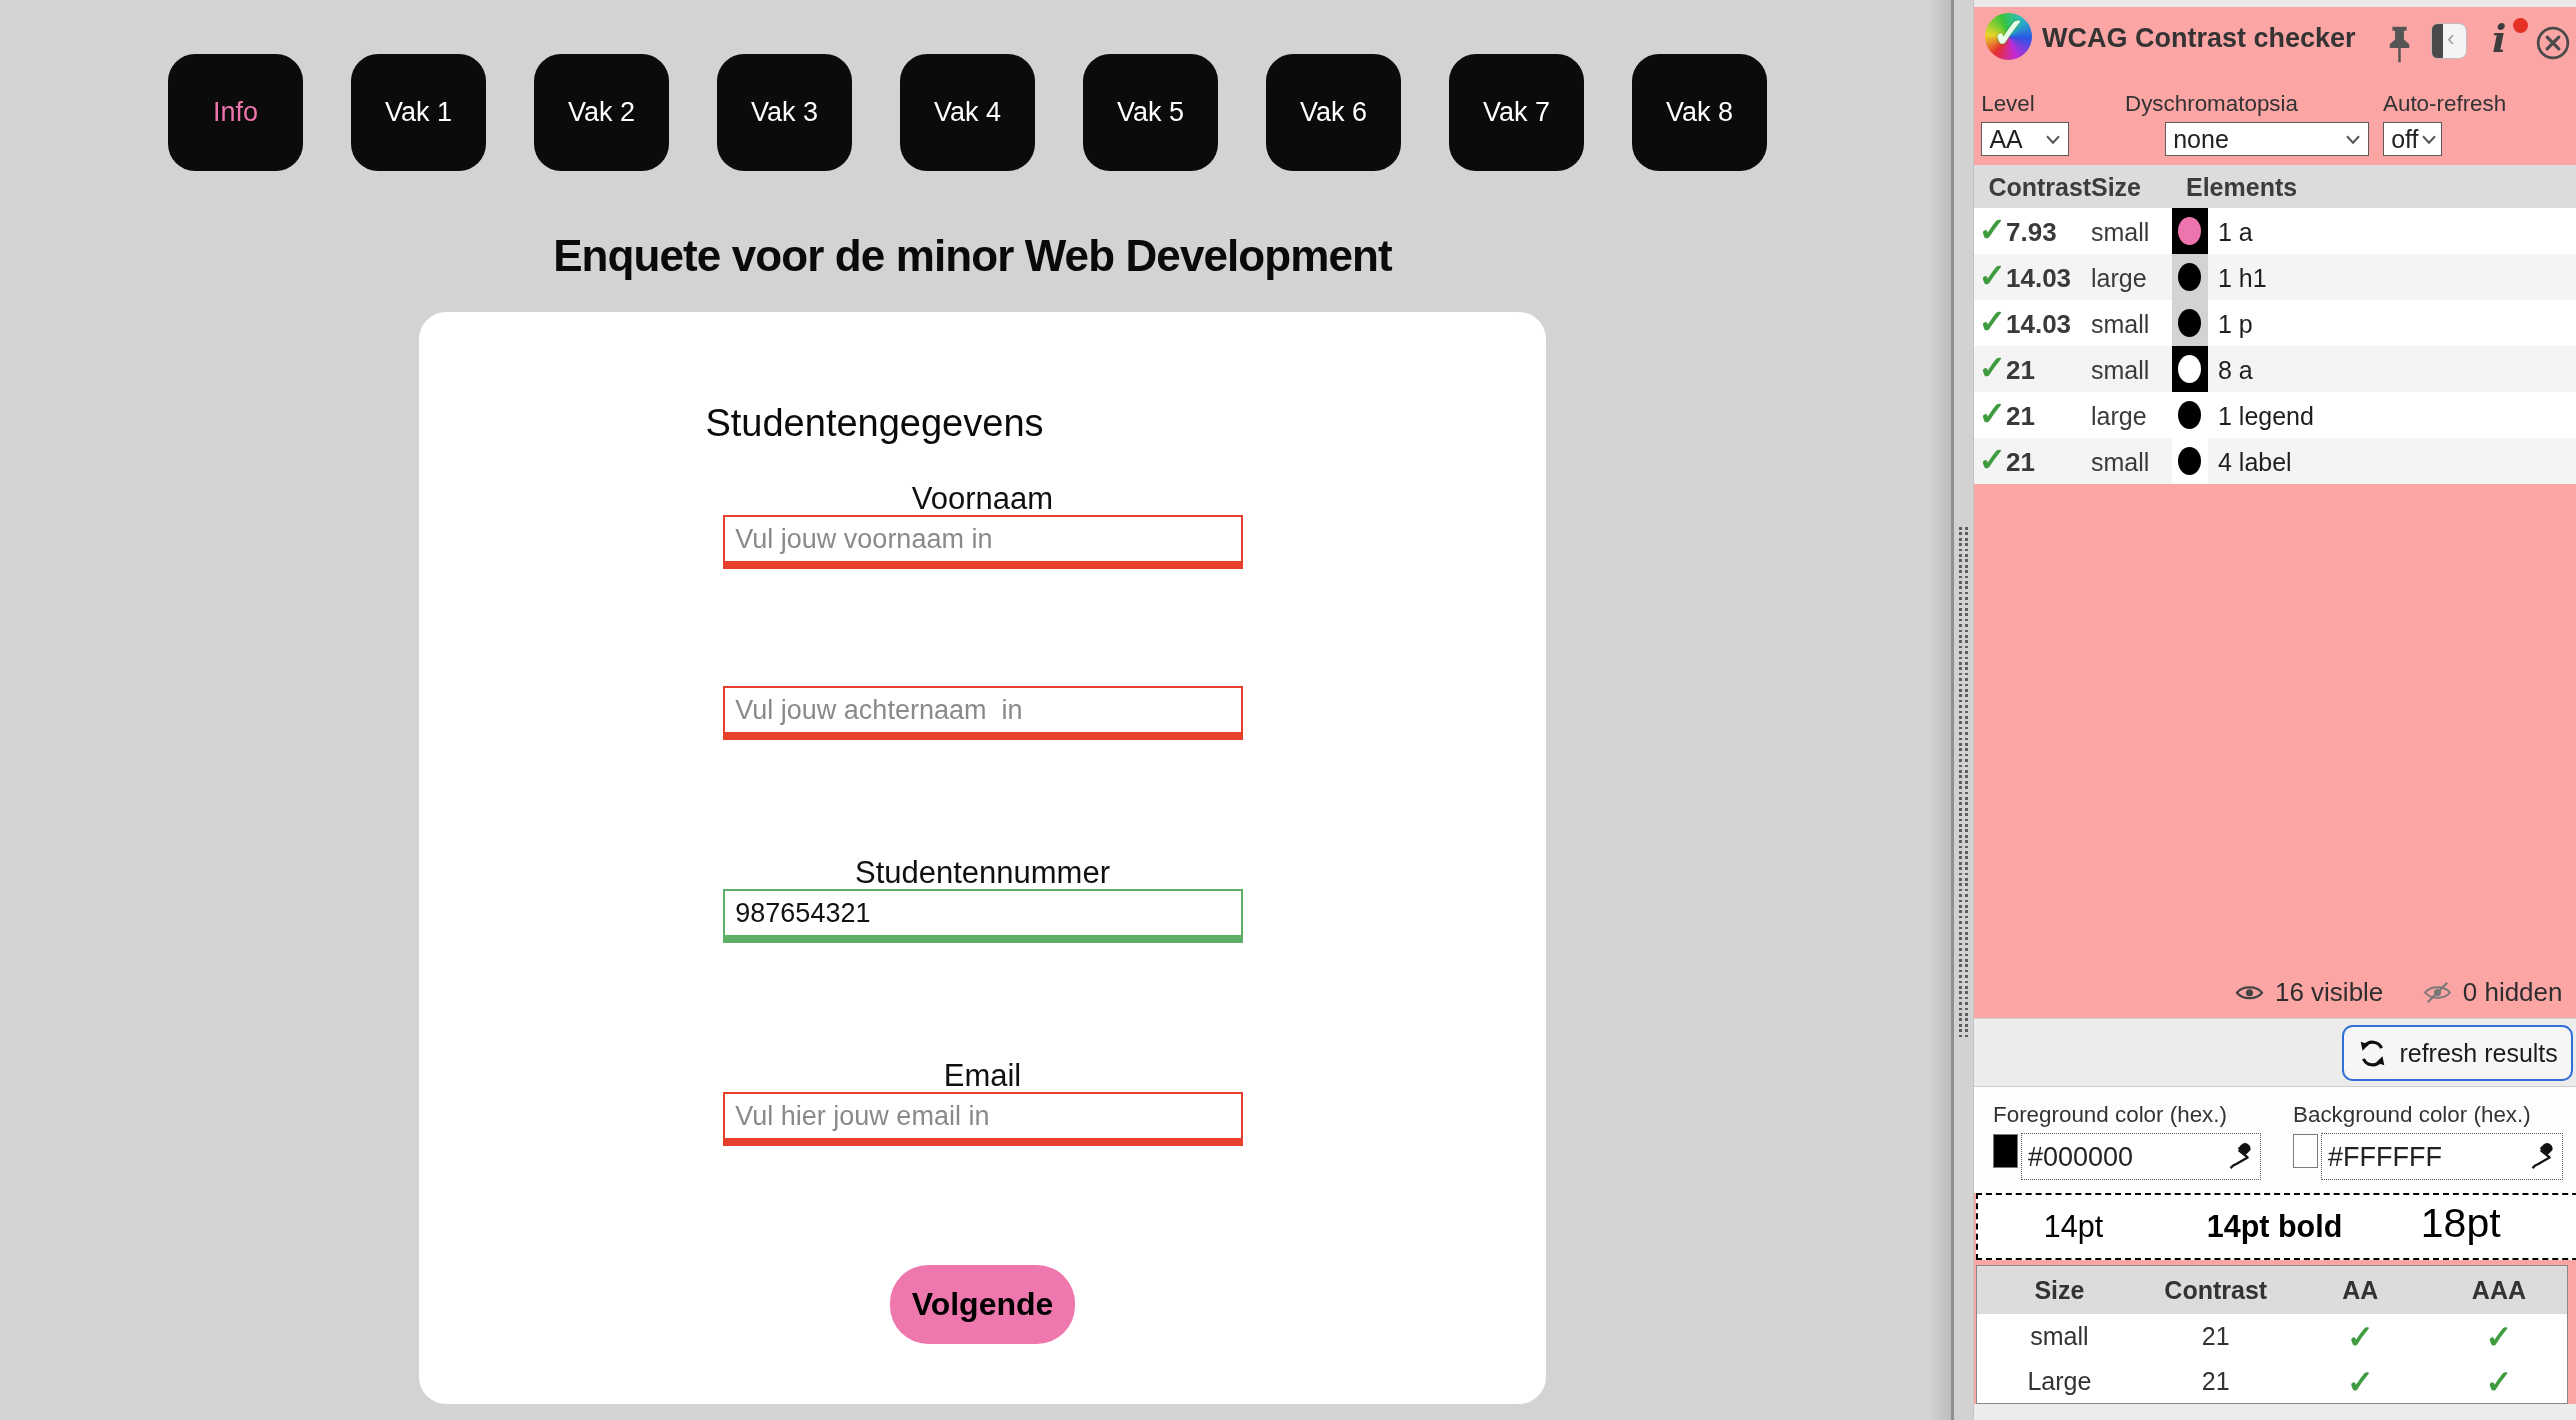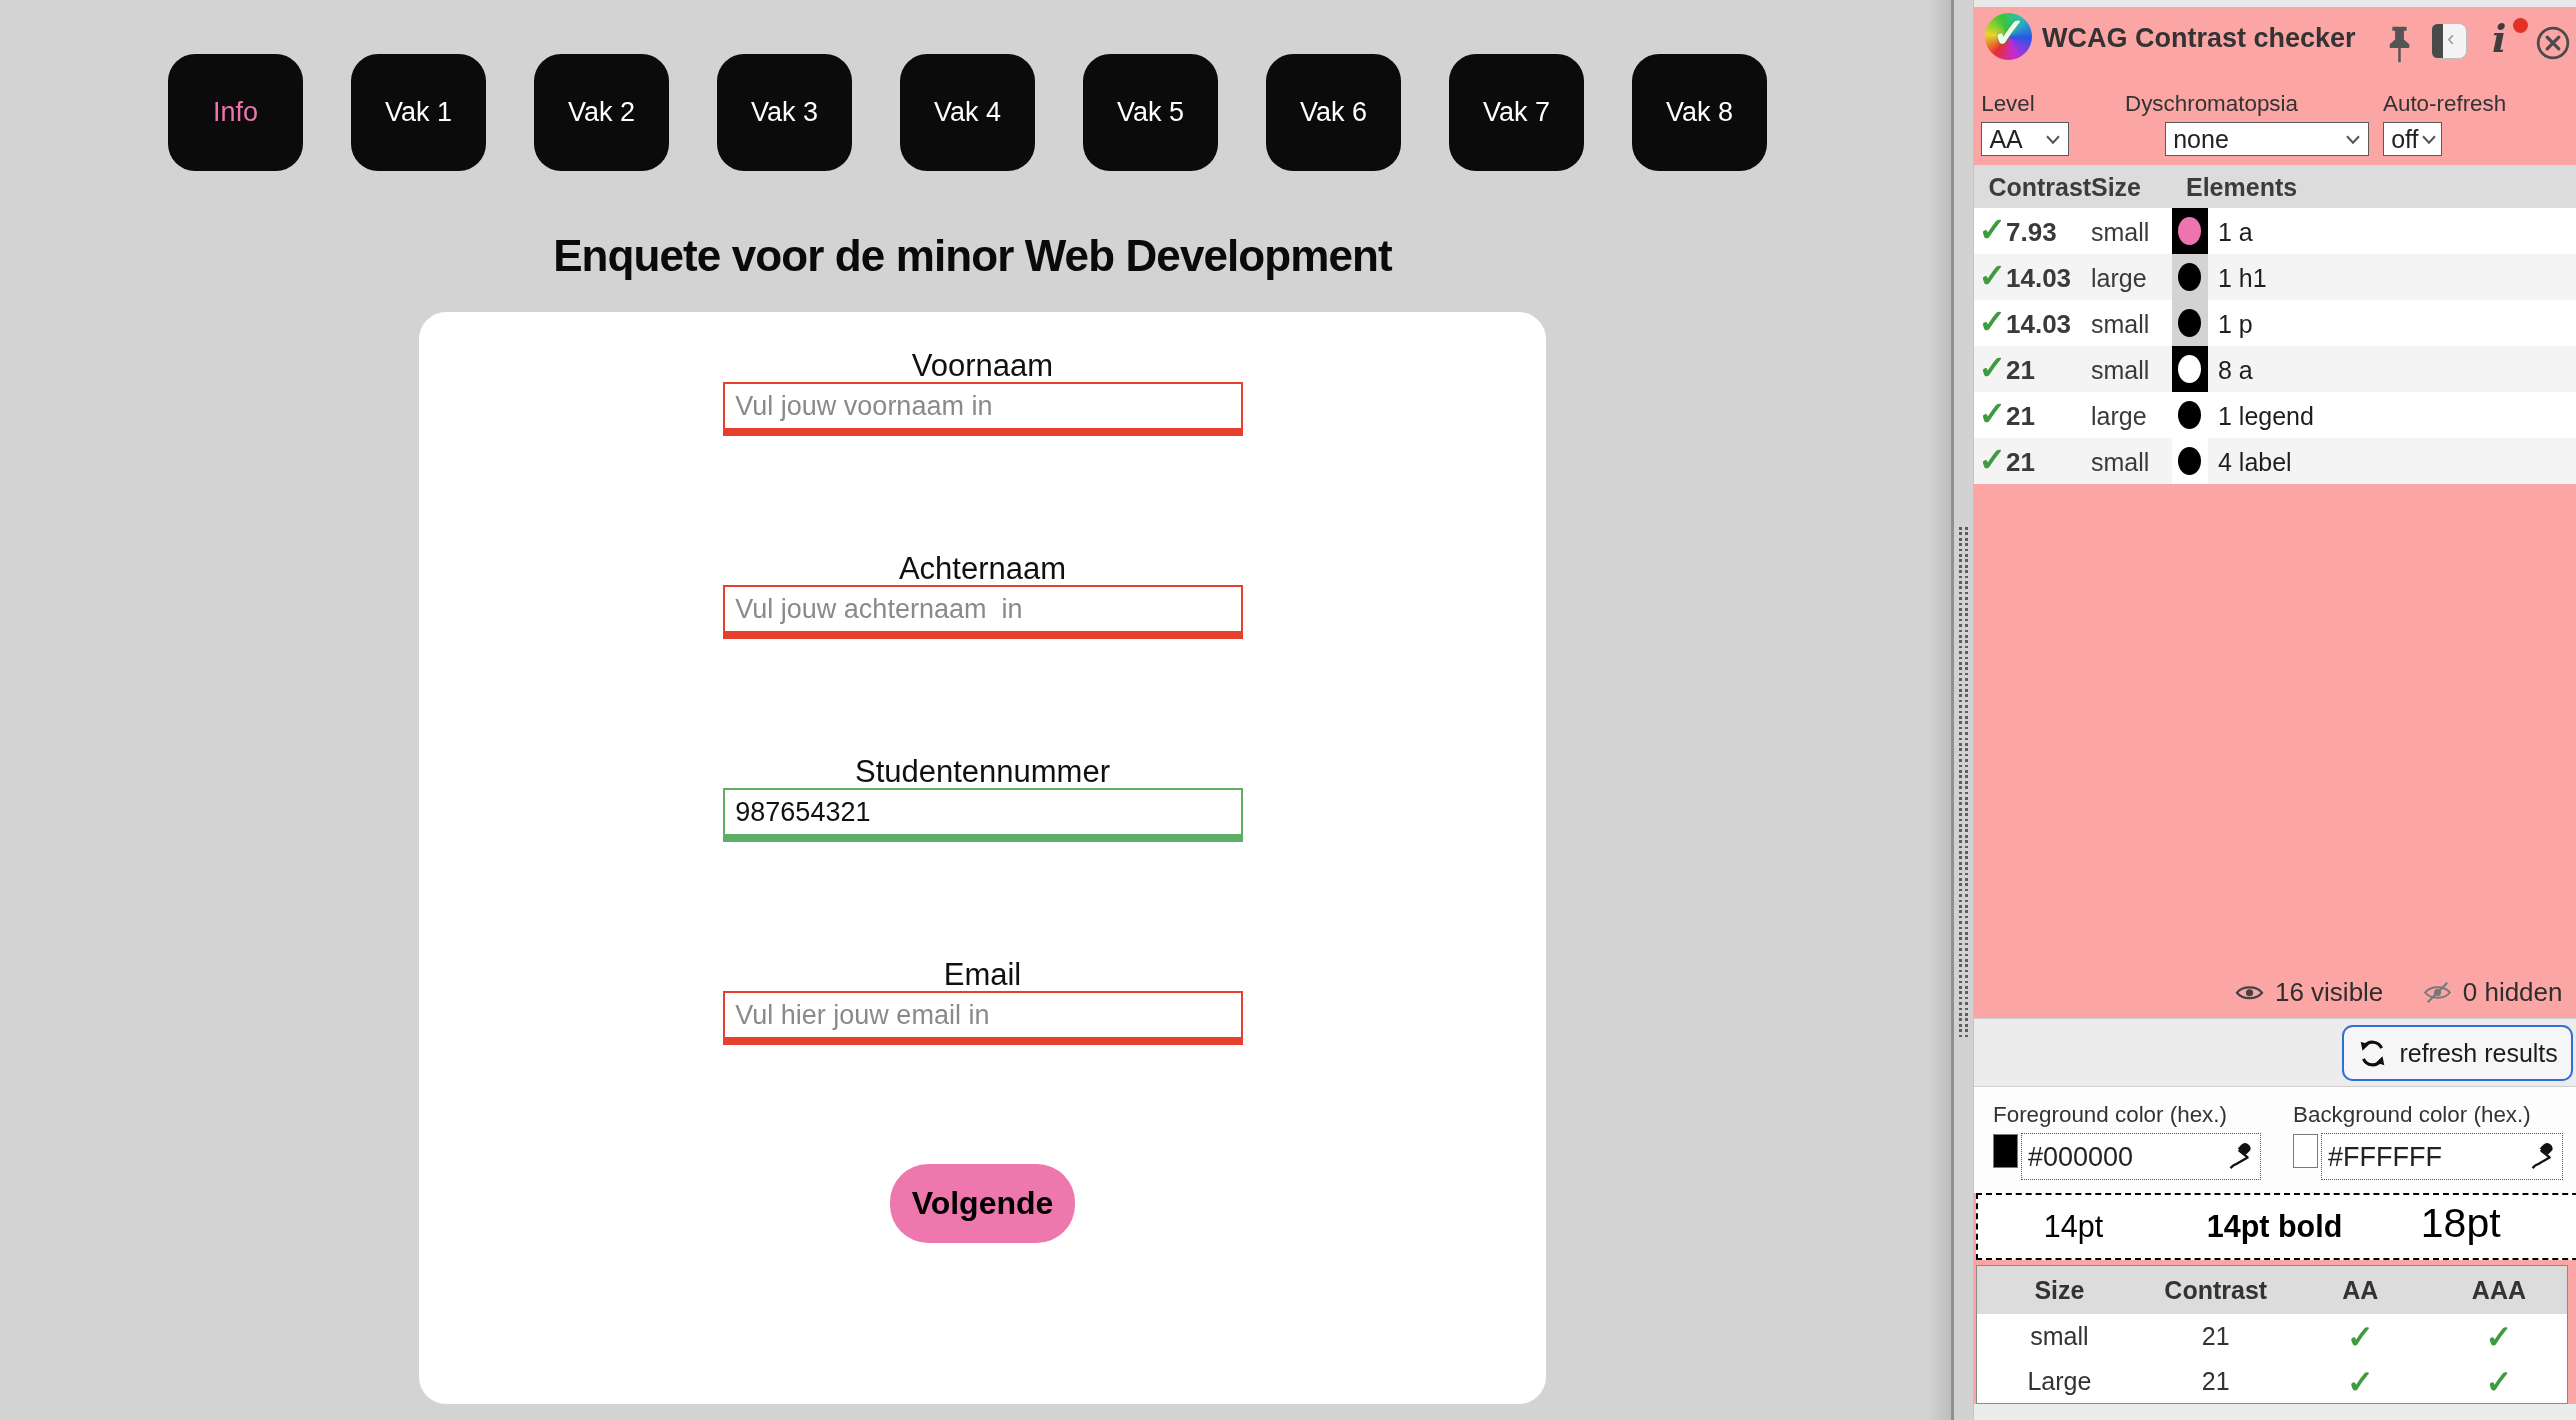--- a/index.html
+++ b/index.html
@@ -138,27 +138,27 @@
         <div class="nav-btn">Vak 4</div>
         <div class="nav-btn">Vak 5</div>
         <div class="nav-btn">Vak 6</div>
         <div class="nav-btn">Vak 7</div>
         <div class="nav-btn">Vak 8</div>
       </div>
 
     <div class="page-title">Enquete voor de minor Web Development</div>
 
     <div class="card">
+      <div class="legend">Studentengegevens</div>
       <div class="fields">
           <div class="field invalid">
             <label>Voornaam</label>
             <input placeholder="Vul jouw voornaam in" style="">
           </div>
           <div class="field invalid">
-            <label>Achternaam</label>
             <input placeholder="Vul jouw achternaam  in" style="">
           </div>
           <div class="field valid">
             <label>Studentennummer</label>
             <input value="987654321" style="">
           </div>
           <div class="field invalid">
             <label>Email</label>
             <input placeholder="Vul hier jouw email in" style="">
           </div>

